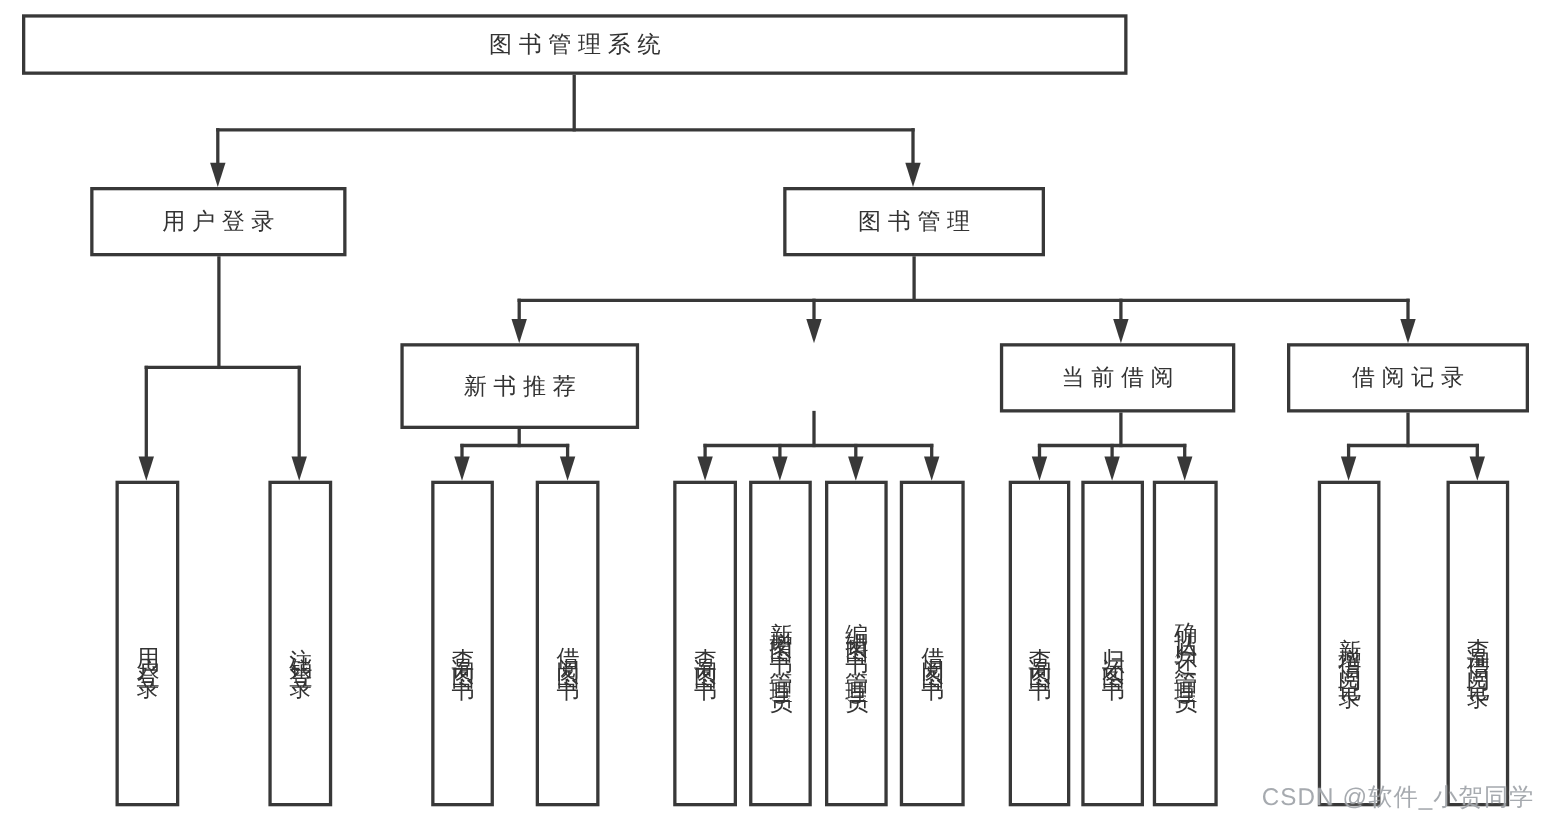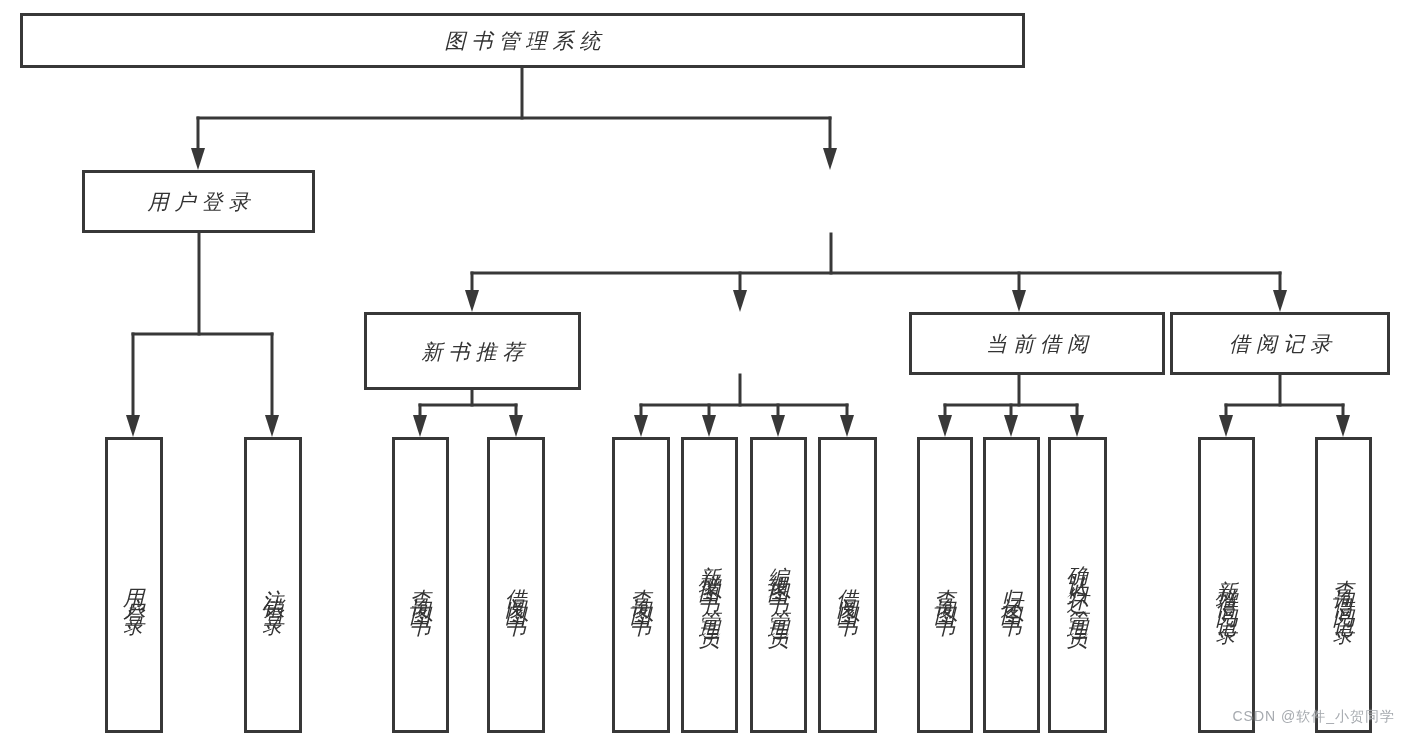--- a/index.html
+++ b/index.html
@@ -26,39 +26,38 @@
     position: absolute;
     box-sizing: border-box;
     border: 3px solid #383838;
     background: #ffffff;
     display: flex;
     align-items: center;
     justify-content: center;
     color: #333333;
     font-size: 21px;
     line-height: 1;
-    font-style: italic;
   }
   .node.h .label {
     letter-spacing: 6px;
     margin-right: -6px;
     white-space: nowrap;
   }
   .node.v .label {
     writing-mode: vertical-rl;
     text-orientation: mixed;
     letter-spacing: 9px;
     margin-bottom: -9px;
     white-space: nowrap;
   }
   .watermark {
     position: absolute;
     right: 10px;
-    bottom: 21px;
-    font-size: 14px;
+    bottom: 7px;
+    font-size: 22px;
     letter-spacing: 1px;
     color: rgba(158, 163, 168, 0.92);
     text-shadow: 0 0 2px rgba(255,255,255,0.8);
     white-space: nowrap;
     z-index: 5;
     text-align: right;
   }
 </style>
 </head>
 <body>
@@ -138,24 +137,27 @@
       <polygon points="1343,437 1336,415 1350,415" fill="#383838"></polygon>
     </svg>
 
   <div class="watermark">CSDN @软件_小贺同学</div>
 <div class="node h" style="left: 20px; top: 13px; width: 1005px; height: 55px;">
       <span class="label">图书管理系统</span>
     </div>
     <div class="node h" style="left: 82px; top: 170px; width: 233px; height: 63px;">
       <span class="label">用户登录</span>
     </div>
+    <div class="node h" style="left: 712px; top: 170px; width: 238px; height: 63px;">
+      <span class="label">图书管理</span>
+    </div>
     <div class="node h" style="left: 364px; top: 312px; width: 217px; height: 78px;">
       <span class="label">新书推荐</span>
     </div>
-    <div class="node h" style="left: 909px; top: 312px; width: 256px; height: 63px;">
+    <div class="node h" style="left: 909px; top: 312px; width: 214px; height: 63px;">
       <span class="label">当前借阅</span>
     </div>
     <div class="node h" style="left: 1170px; top: 312px; width: 220px; height: 63px;">
       <span class="label">借阅记录</span>
     </div>
     <div class="node v" style="left: 105px; top: 437px; width: 58px; height: 296px;">
       <span class="label">用户登录</span>
     </div>
     <div class="node v" style="left: 244px; top: 437px; width: 58px; height: 296px;">
       <span class="label">注销登录</span>

